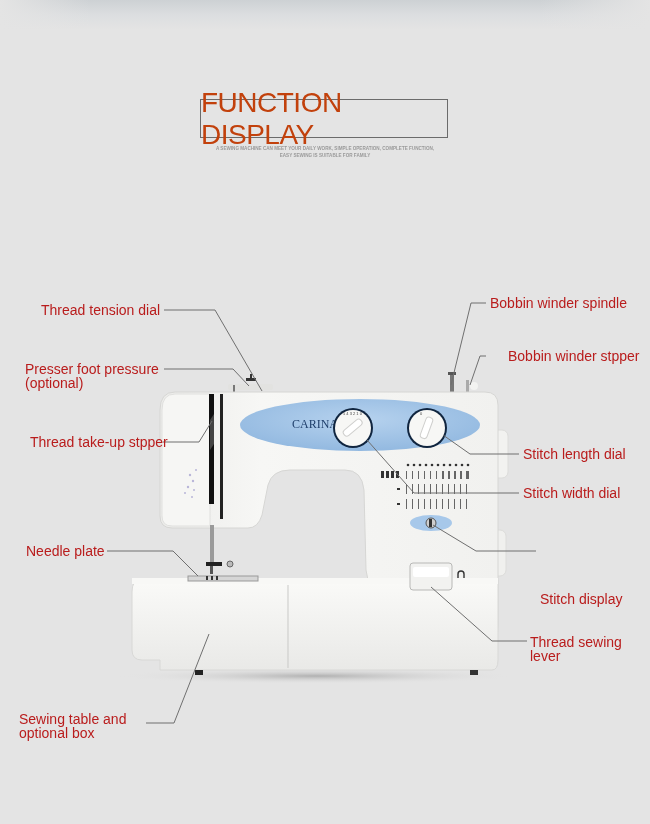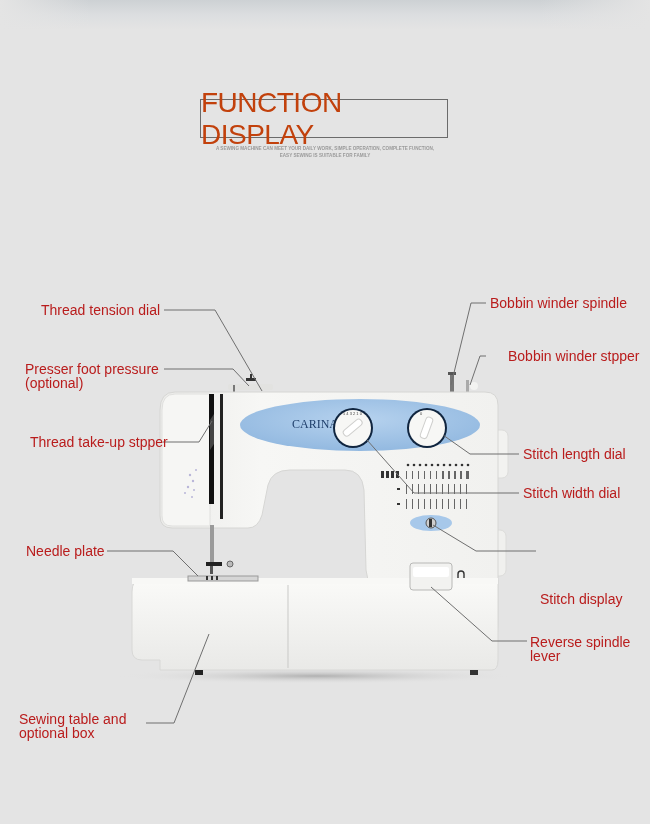--- a/index.html
+++ b/index.html
@@ -262,15 +262,15 @@
 <div class="label" style="left:523px; top:447px;">
   <span>Stitch length dial</span>
 </div>
 <div class="label" style="left:523px; top:486px;">
   <span>Stitch width dial</span>
 </div>
 <div class="label" style="left:540px; top:544px;margin-top:48px;">
   <span>Stitch display</span>
 </div>
 <div class="label center" style="left:530px; top:635px; width:106px;">
-  <div>Reverse spindle</div>
+  <div>Thread sewing</div>
   <div>lever</div>
 </div>
 
 </body></html>

